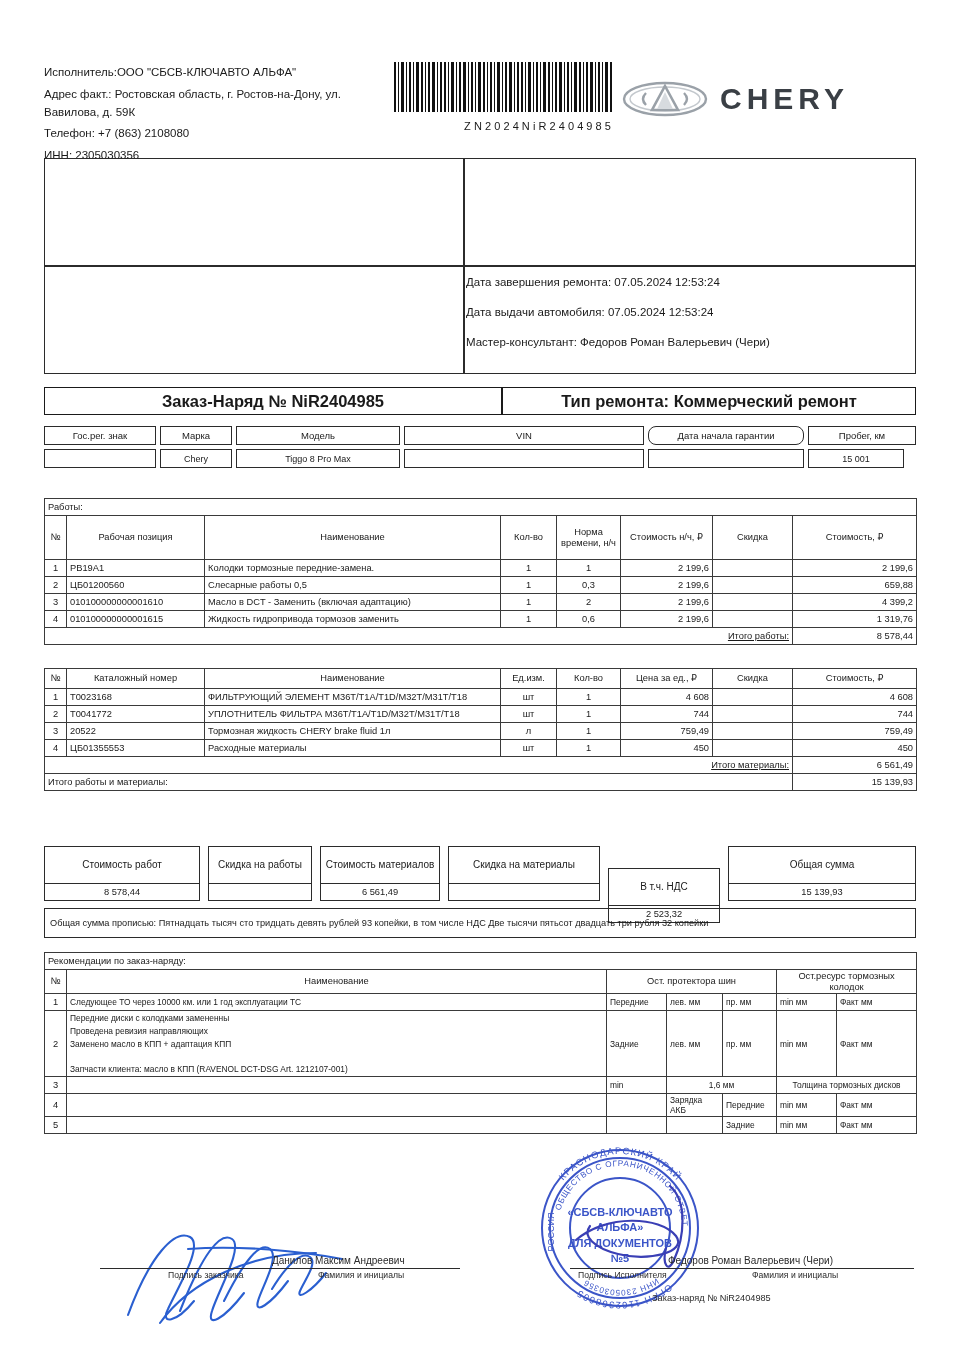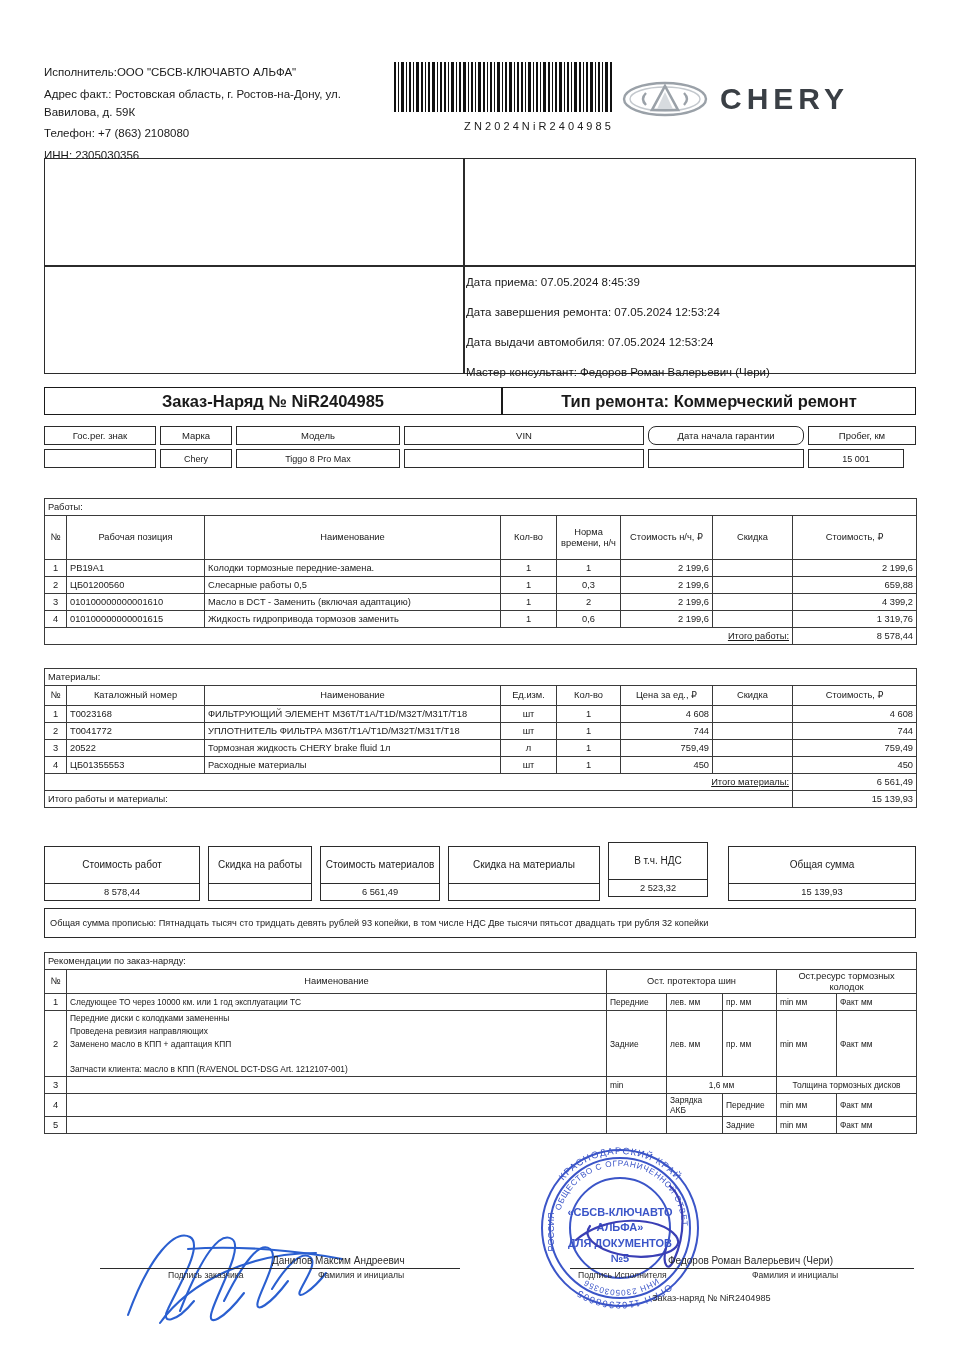--- a/index.html
+++ b/index.html
@@ -152,21 +152,20 @@
     </svg>
     <span class="brand-text">CHERY</span>
   </div>
 
   <div class="bx" style="left:44px;top:158px;width:420px;height:108px;"></div>
   <div class="bx" style="left:464px;top:158px;width:452px;height:108px;"></div>
   <div class="bx" style="left:44px;top:266px;width:420px;height:108px;"></div>
   <div class="bx" style="left:464px;top:266px;width:452px;height:108px;"></div>
 
   <div class="dates">
-    <div>Дата приема: 07.05.2024 8:45:39</div>
     <div>Дата завершения ремонта: 07.05.2024 12:53:24</div>
     <div>Дата выдачи автомобиля: 07.05.2024 12:53:24</div>
     <div>Мастер-консультант: Федоров Роман Валерьевич (Чери)</div>
   </div>
 
   <div class="title-l" style="left:44px;top:387px;width:458px;">Заказ-Наряд № NiR2404985</div>
   <div class="title-r" style="left:502px;top:387px;width:414px;">Тип ремонта: Коммерческий ремонт</div>
 
   <div class="vrow" style="left:44px;top:426px;width:112px;">Гос.рег. знак</div>
   <div class="vrow" style="left:160px;top:426px;width:72px;">Марка</div>
@@ -263,23 +262,20 @@
       <col style="width:22px">
         <col style="width:138px">
         <col style="width:296px">
         <col style="width:56px">
       <col style="width:64px">
         <col style="width:92px">
         <col style="width:80px">
         <col style="width:124px">
     </colgroup>
     <thead>
-      <tr>
-          <td colspan="8" class="sect-label">Материалы:</td>
-        </tr>
       <tr id="mat-head">
           <th style="height: 20px;">№</th>
           <th style="height: 20px;">Каталожный номер</th>
           <th style="height: 20px;">Наименование</th>
           <th style="height: 20px;">Ед.изм.</th>
           <th style="height: 20px;">Кол-во</th>
           <th style="height: 20px;">Цена за ед., ₽</th>
           <th style="height: 20px;">Скидка</th>
           <th style="height: 20px;">Стоимость, ₽</th>
         </tr>
@@ -347,21 +343,21 @@
     <div class="val"></div>
   </div>
   <div class="sum" style="left:320px;top:846px;width:120px;">
     <div class="cap">Стоимость материалов</div>
     <div class="val">6 561,49</div>
   </div>
   <div class="sum" style="left:448px;top:846px;width:152px;">
     <div class="cap">Скидка на материалы</div>
     <div class="val"></div>
   </div>
-  <div class="sum" style="left:608px;top:842px;width:100px;">
+  <div class="sum" style="left:608px;top:868px;width:112px;">
     <div class="cap">В т.ч. НДС</div>
     <div class="val">2 523,32</div>
   </div>
   <div class="sum" style="left:728px;top:846px;width:188px;">
     <div class="cap">Общая сумма</div>
     <div class="val">15 139,93</div>
   </div>
 
   <div class="words">Общая сумма прописью: Пятнадцать тысяч сто тридцать девять рублей 93 копейки, в том числе НДС Две тысячи пятьсот двадцать три рубля 32 копейки</div>
 

